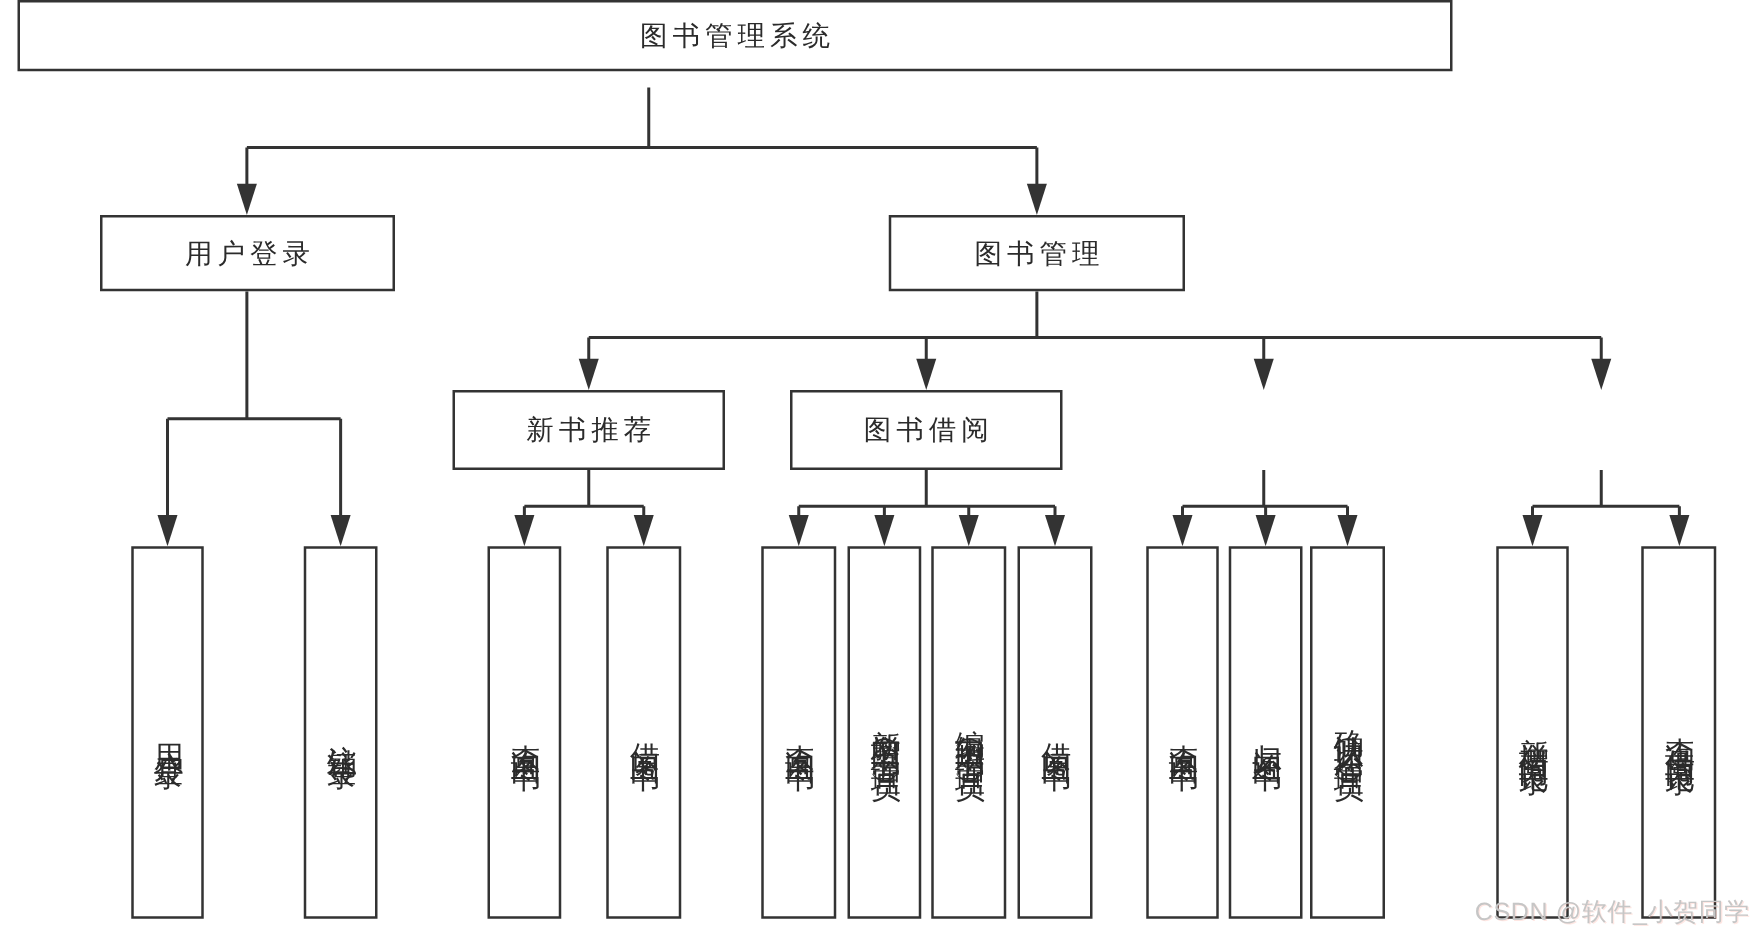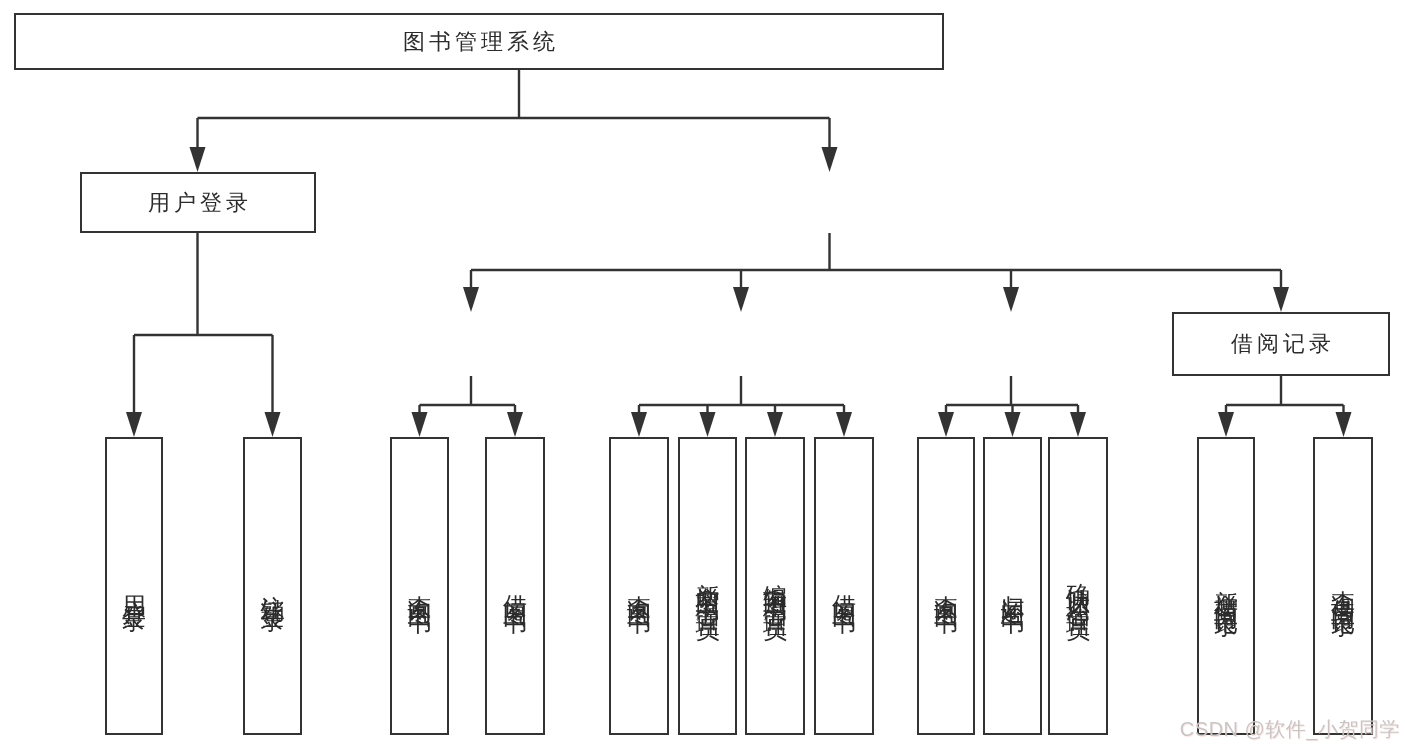--- a/index.html
+++ b/index.html
@@ -133,30 +133,36 @@
     <use href="#arrow-down" x="707.5" y="437"></use>
     <use href="#arrow-down" x="775" y="437"></use>
     <use href="#arrow-down" x="844" y="437"></use>
     <use href="#arrow-down" x="946" y="437"></use>
     <use href="#arrow-down" x="1012.5" y="437"></use>
     <use href="#arrow-down" x="1078" y="437"></use>
     <use href="#arrow-down" x="1226" y="437"></use>
     <use href="#arrow-down" x="1343.5" y="437"></use>
   </svg>
 
-  <div class="box" style="left:14px;top:13px;width:930px;height:57px">
+  <div class="box" style="left:14px;top:0;width:1148px;height:57px">
     <span class="h-label">图书管理系统</span>
   </div>
 
   <div class="box" style="left:80px;top:172px;width:236px;height:61px">
     <span class="h-label">用户登录</span>
   </div>
-
-  <div class="box" style="left:1172px;top:312px;width:218px;height:64px">
-    <span class="h-label">借阅记录</span>
+  <div class="box" style="left:711px;top:172px;width:237px;height:61px">
+    <span class="h-label">图书管理</span>
+  </div>
+
+  <div class="box" style="left:362px;top:312px;width:218px;height:64px">
+    <span class="h-label">新书推荐</span>
+  </div>
+  <div class="box" style="left:632px;top:312px;width:218px;height:64px">
+    <span class="h-label">图书借阅</span>
   </div>
 
   <div class="box tall" style="left:105px;width:58px">
     <span class="v-label">用户登录</span>
   </div>
   <div class="box tall" style="left:243px;width:59px">
     <span class="v-label">注销登录</span>
   </div>
 
   <div class="box tall" style="left:390px;width:59px">

